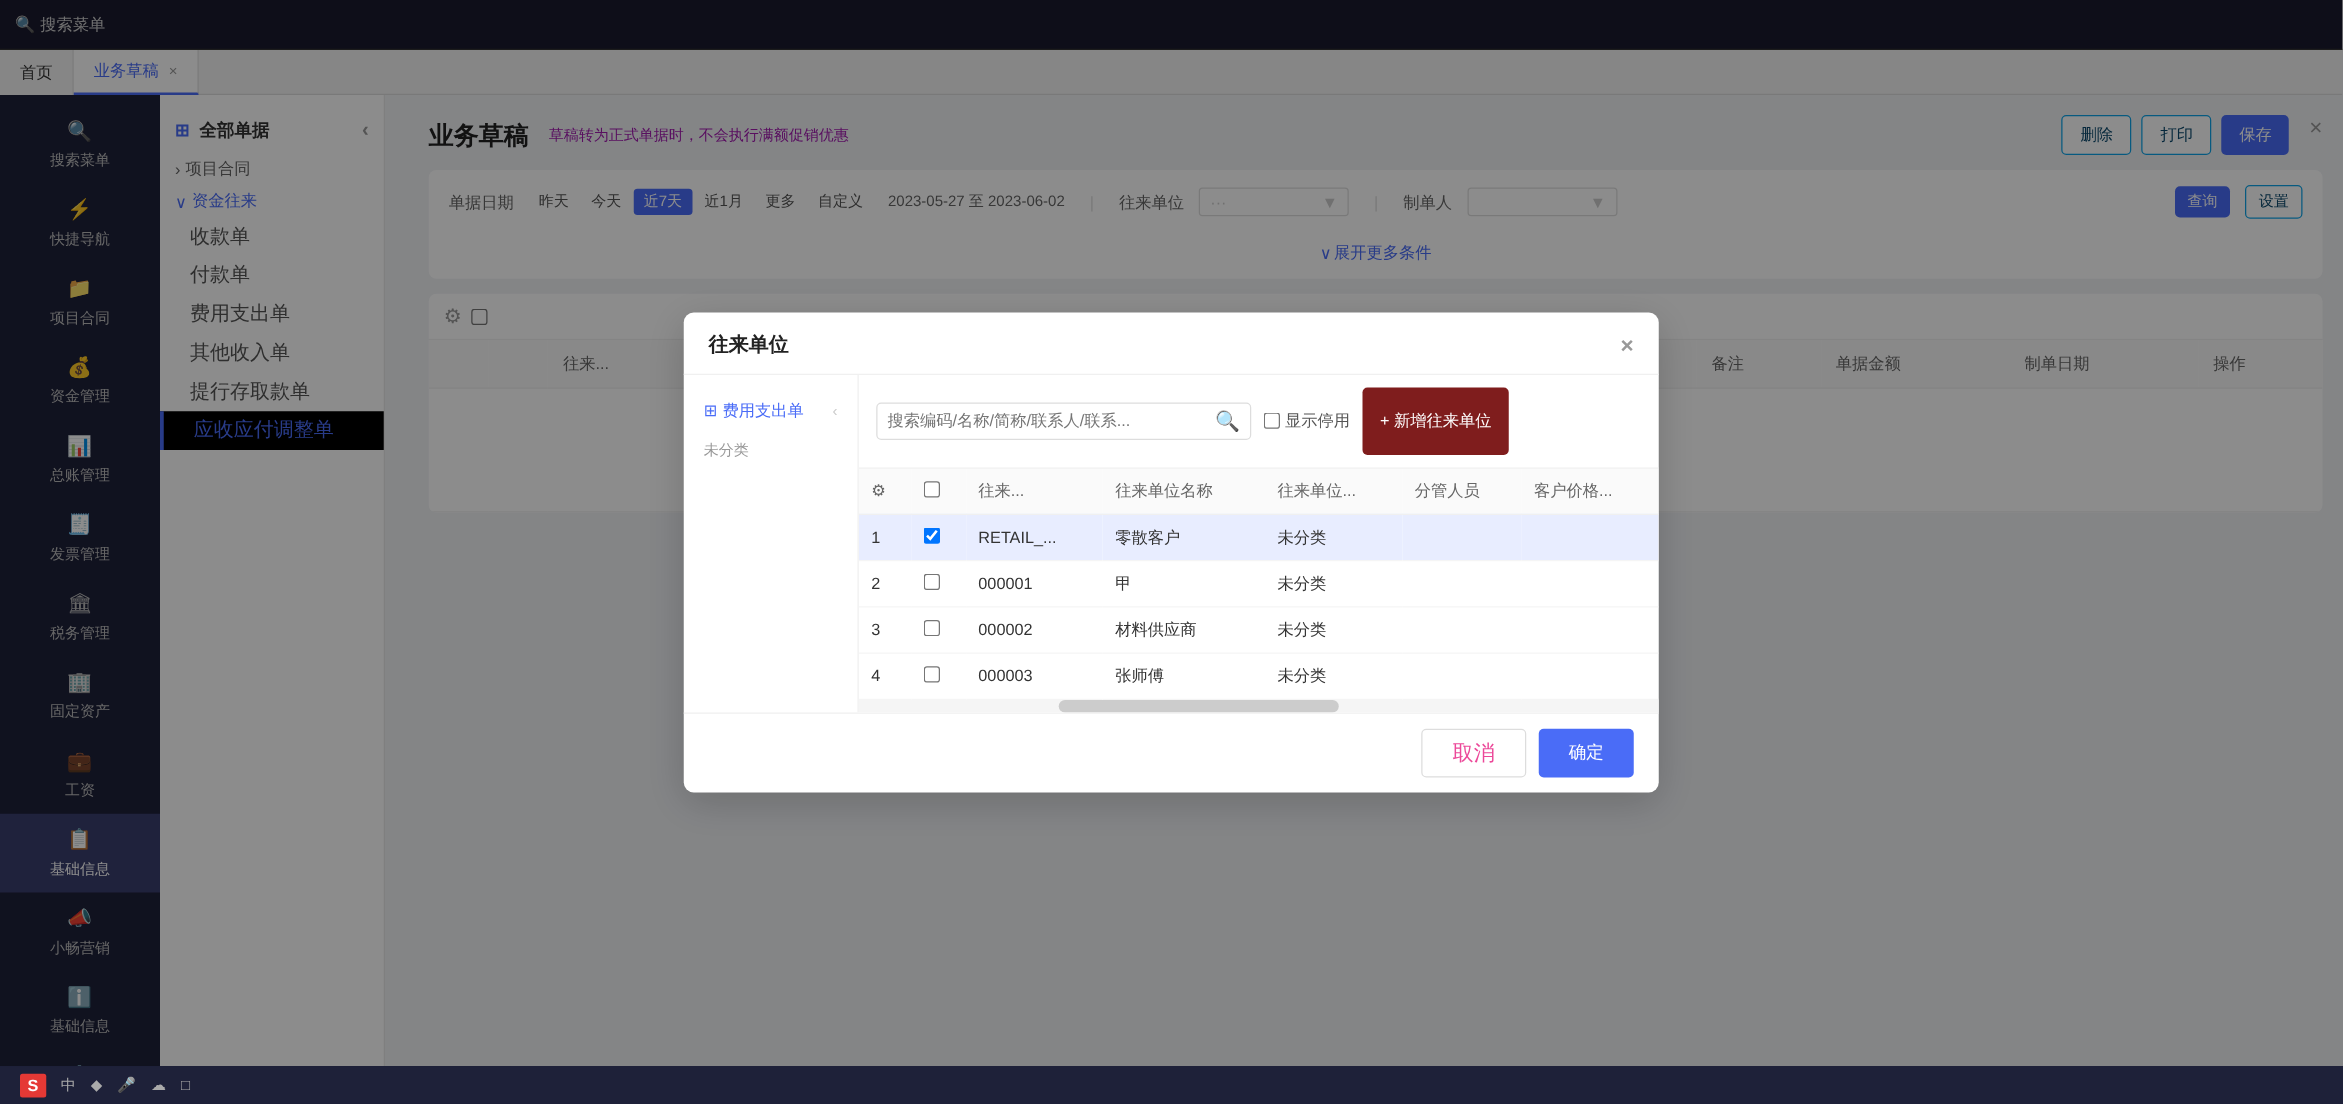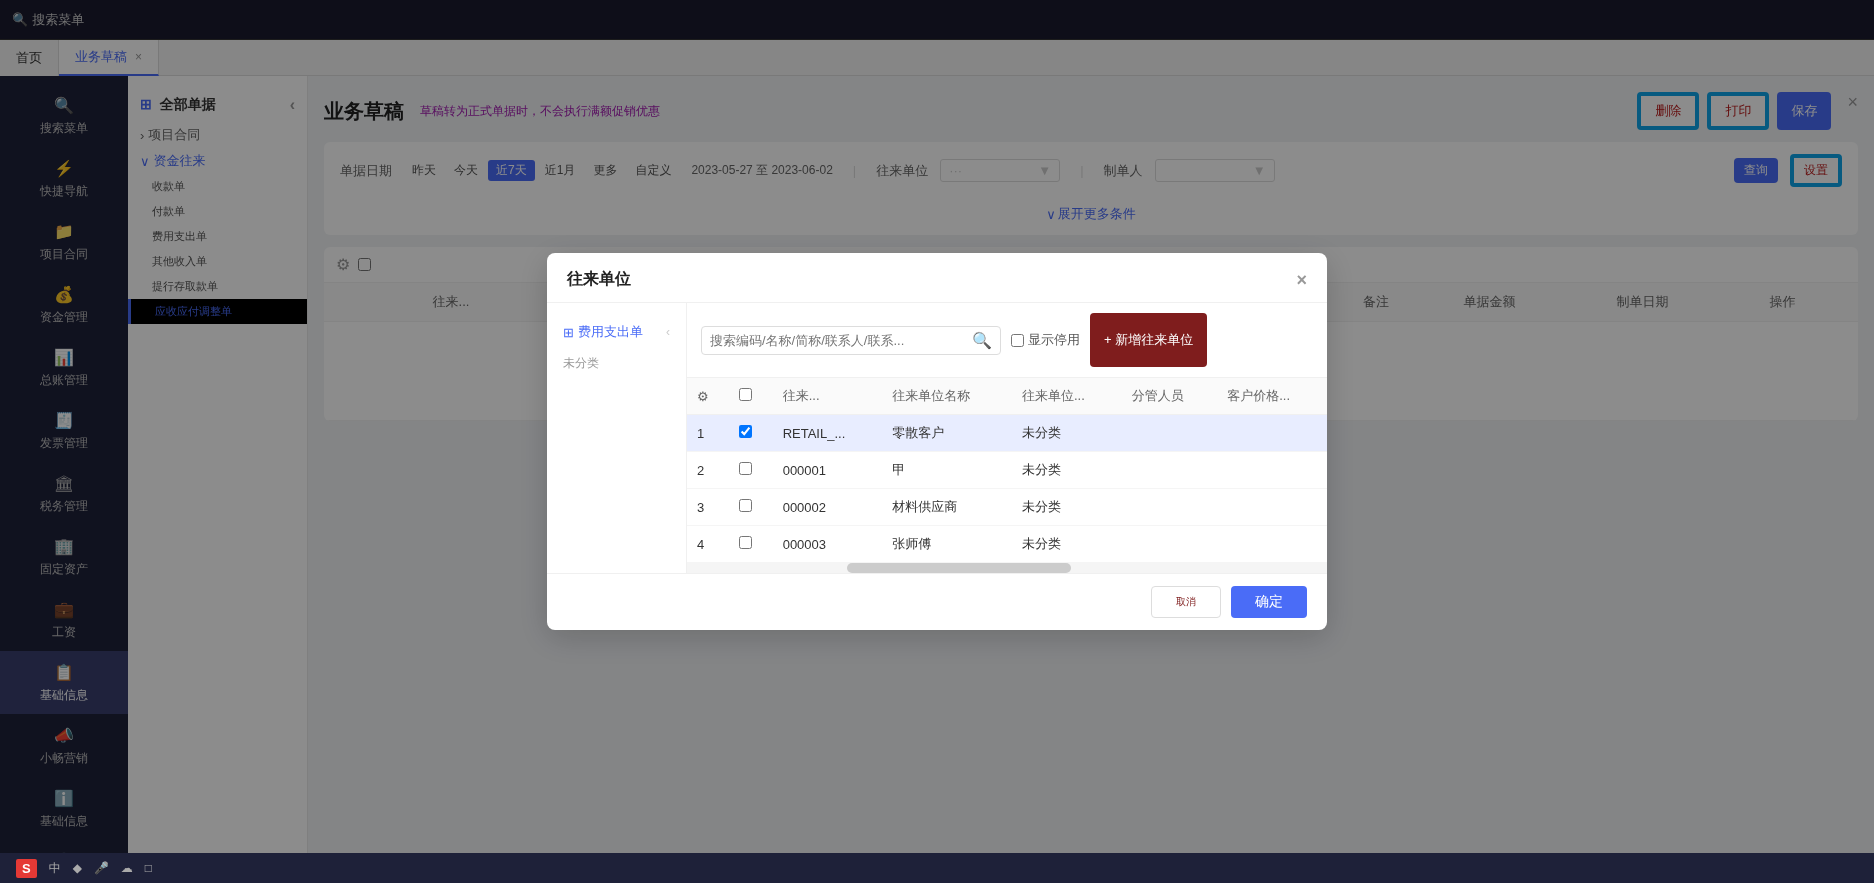--- a/index.html
+++ b/index.html
@@ -83,20 +83,21 @@
       align-items: center;
       justify-content: center;
       font-size: 16px;
     }
     
     .content-area {
       flex: 1;
       display: flex;
       background: #f0f2f5;
       position: relative;
+      gap: 19px;
     }
     
     .left-nav {
       width: 180px;
       background: #fff;
       border-right: 1px solid #e8e8e8;
       padding: 12px 0;
       flex-shrink: 0;
     }
     .left-nav-header {
@@ -113,21 +114,21 @@
       font-size: 13px;
       color: #666;
       display: flex;
       align-items: center;
       gap: 4px;
       cursor: pointer;
     }
     .left-nav-section.expanded { color: #4a6cf7; }
     .left-nav-child {
       padding: 5px 12px 5px 24px;
-      font-size: 11px;
+      font-size: 16px;
       color: #555;
       cursor: pointer;
     }
     .left-nav-child.active { background: #000000; color: #4a6cf7; border-left: 3px solid #4a6cf7; }
     
     .page-content {
       flex: 1;
       padding: 16px;
       position: relative;
     }
@@ -149,23 +150,23 @@
     .page-actions {
       margin-left: auto;
       display: flex;
       gap: 8px;
     }
     .btn {
       padding: 6px 14px;
       border-radius: 4px;
       font-size: 13px;
       cursor: pointer;
-      border: 4px solid #0ea5e9;
-      background: #fff;
-      color: #b91c1c;
+      border: 1px solid #0ea5e9;
+      background: #fff;
+      color: #0c4a6e;
     }
     .btn-primary {
       background: #4a6cf7;
       color: #fff;
       border: none;
     }
     .btn-sm {
       padding: 4px 10px;
       font-size: 12px;
     }
@@ -388,24 +389,24 @@
     .modal-actions {
       display: flex;
       justify-content: flex-end;
       padding: 12px 20px;
       gap: 10px;
       border-top: 1px solid #f0f0f0;
     }
     .btn-cancel {
       background: #fff;
       border: 1px solid #ddd;
-      color: #7f1d1d;
+      color: #ec4899;
       padding: 7px 24px;
       border-radius: 4px;
-      font-size: 10px;
+      font-size: 17px;
       cursor: pointer;
     }
     .btn-confirm {
       background: #4a6cf7;
       border: none;
       color: #fff;
       padding: 7px 24px;
       border-radius: 4px;
       font-size: 14px;
       cursor: pointer;

